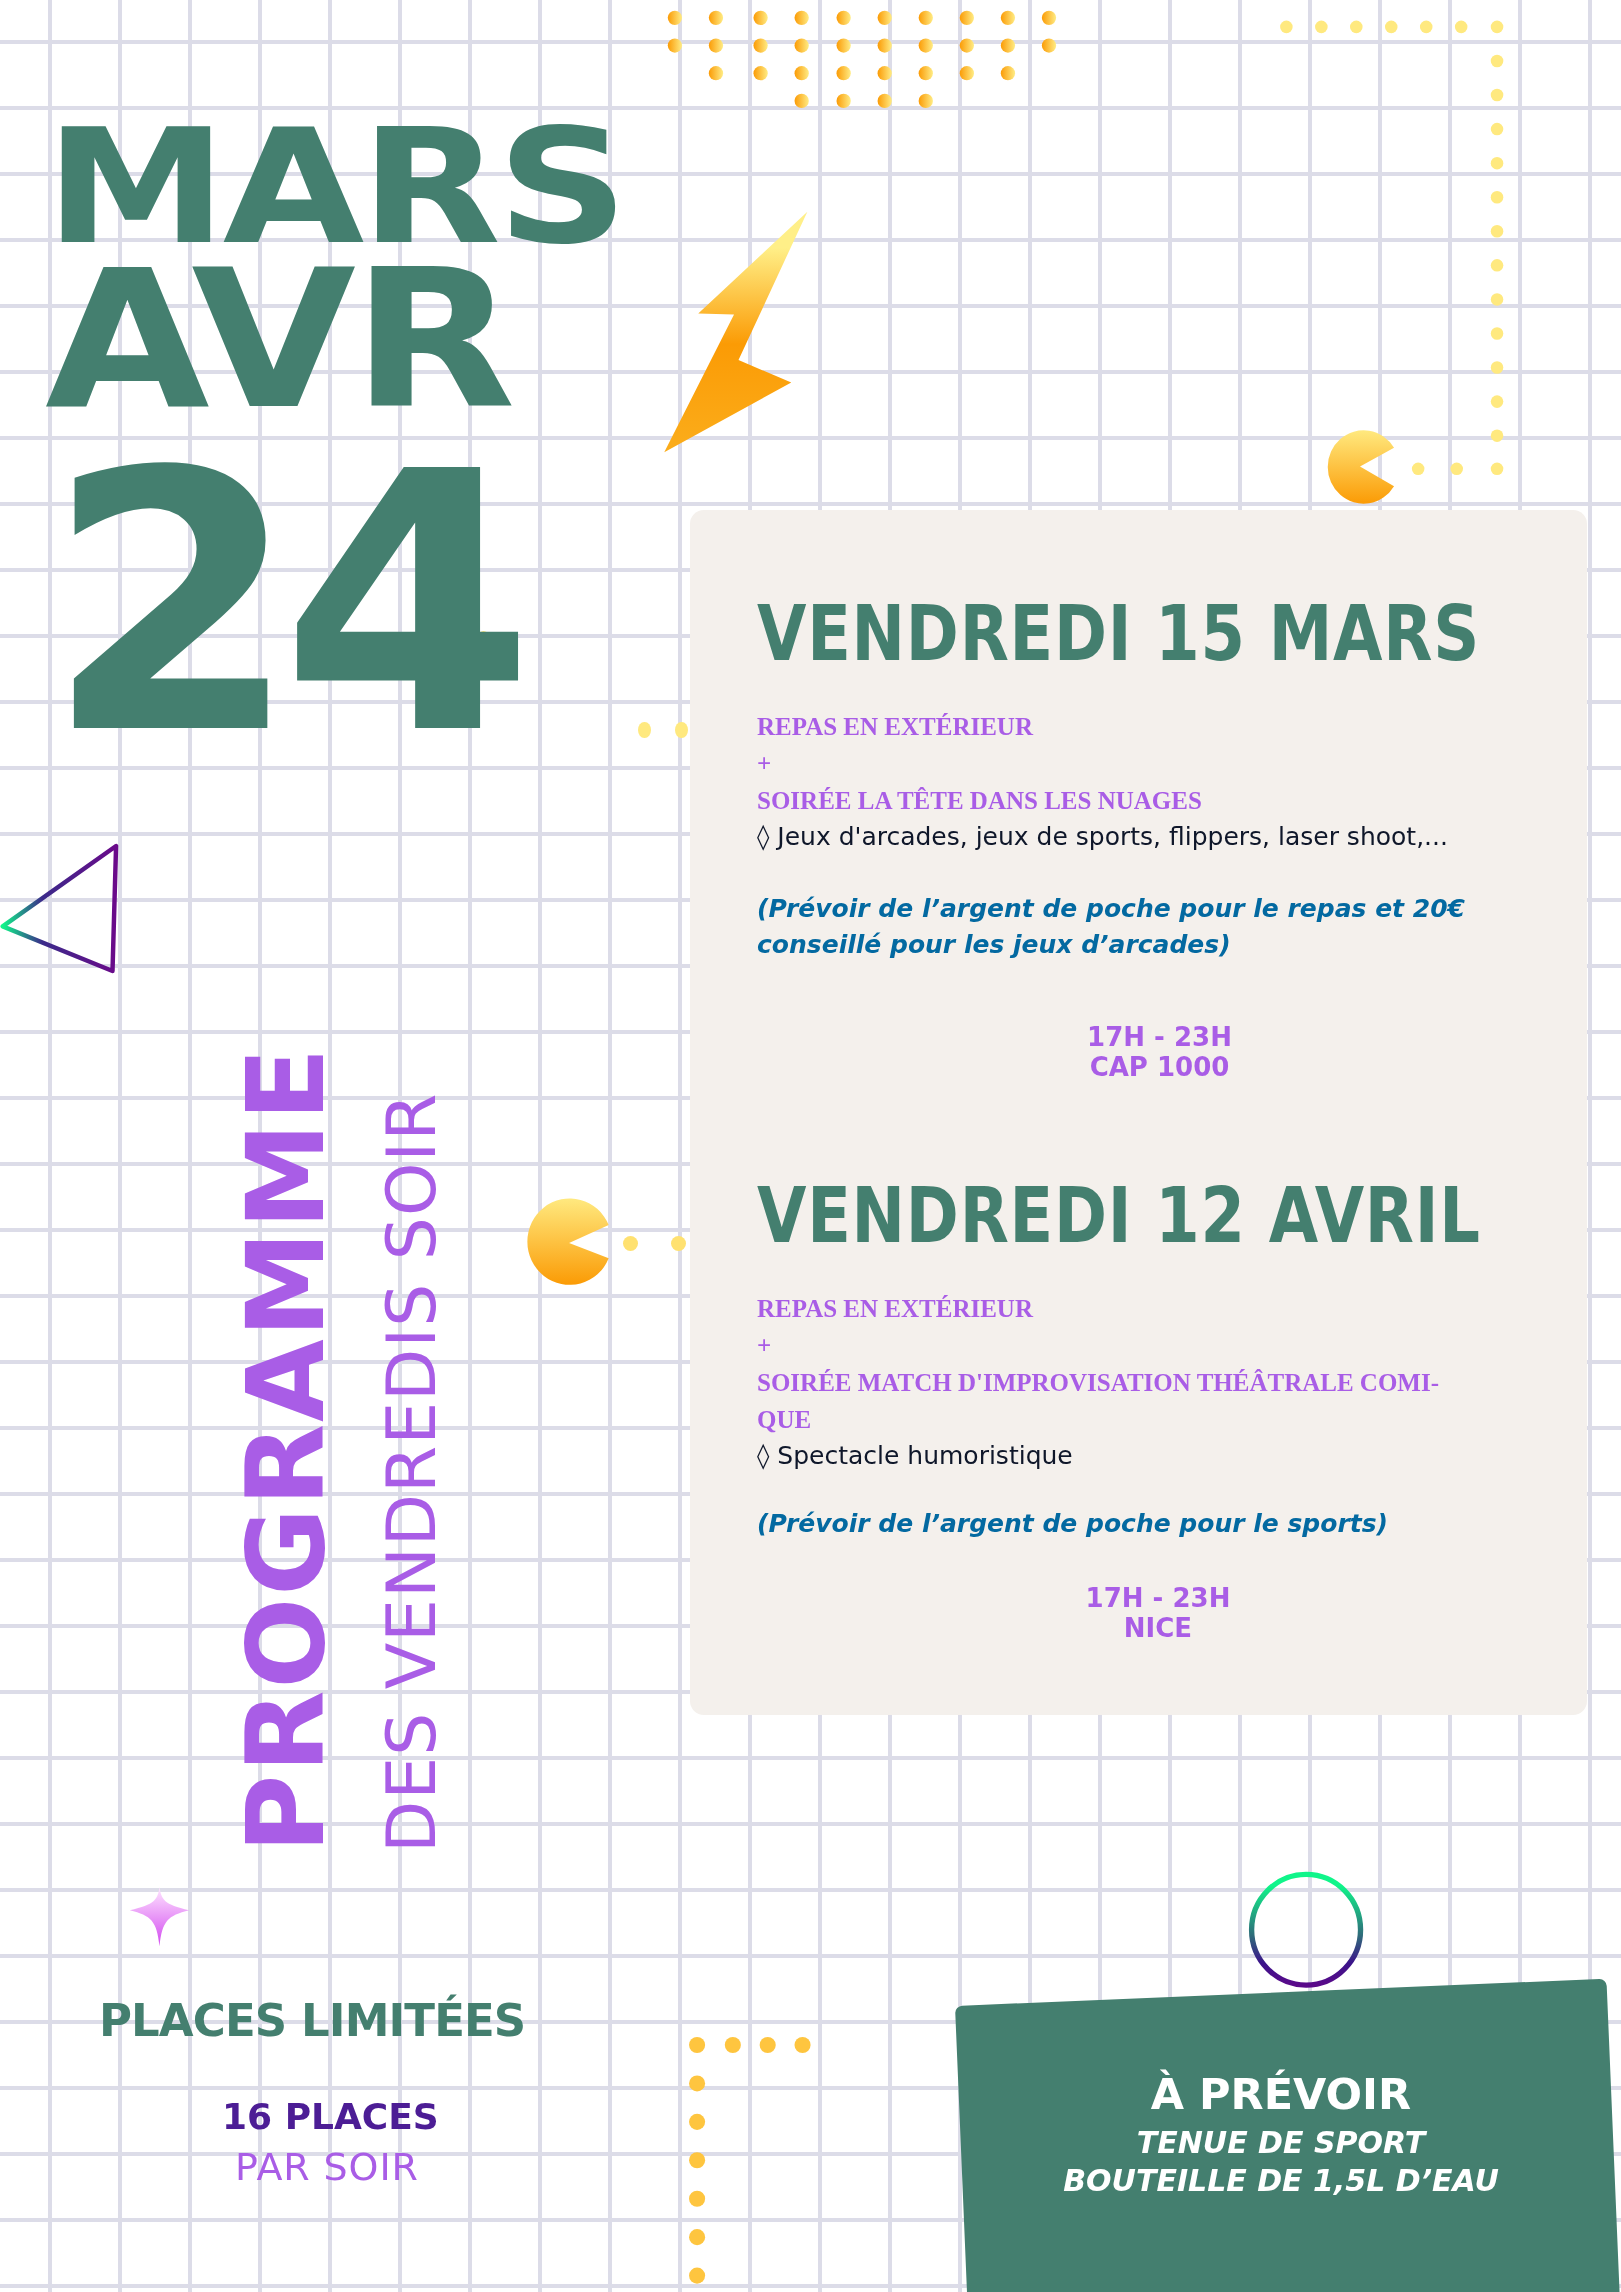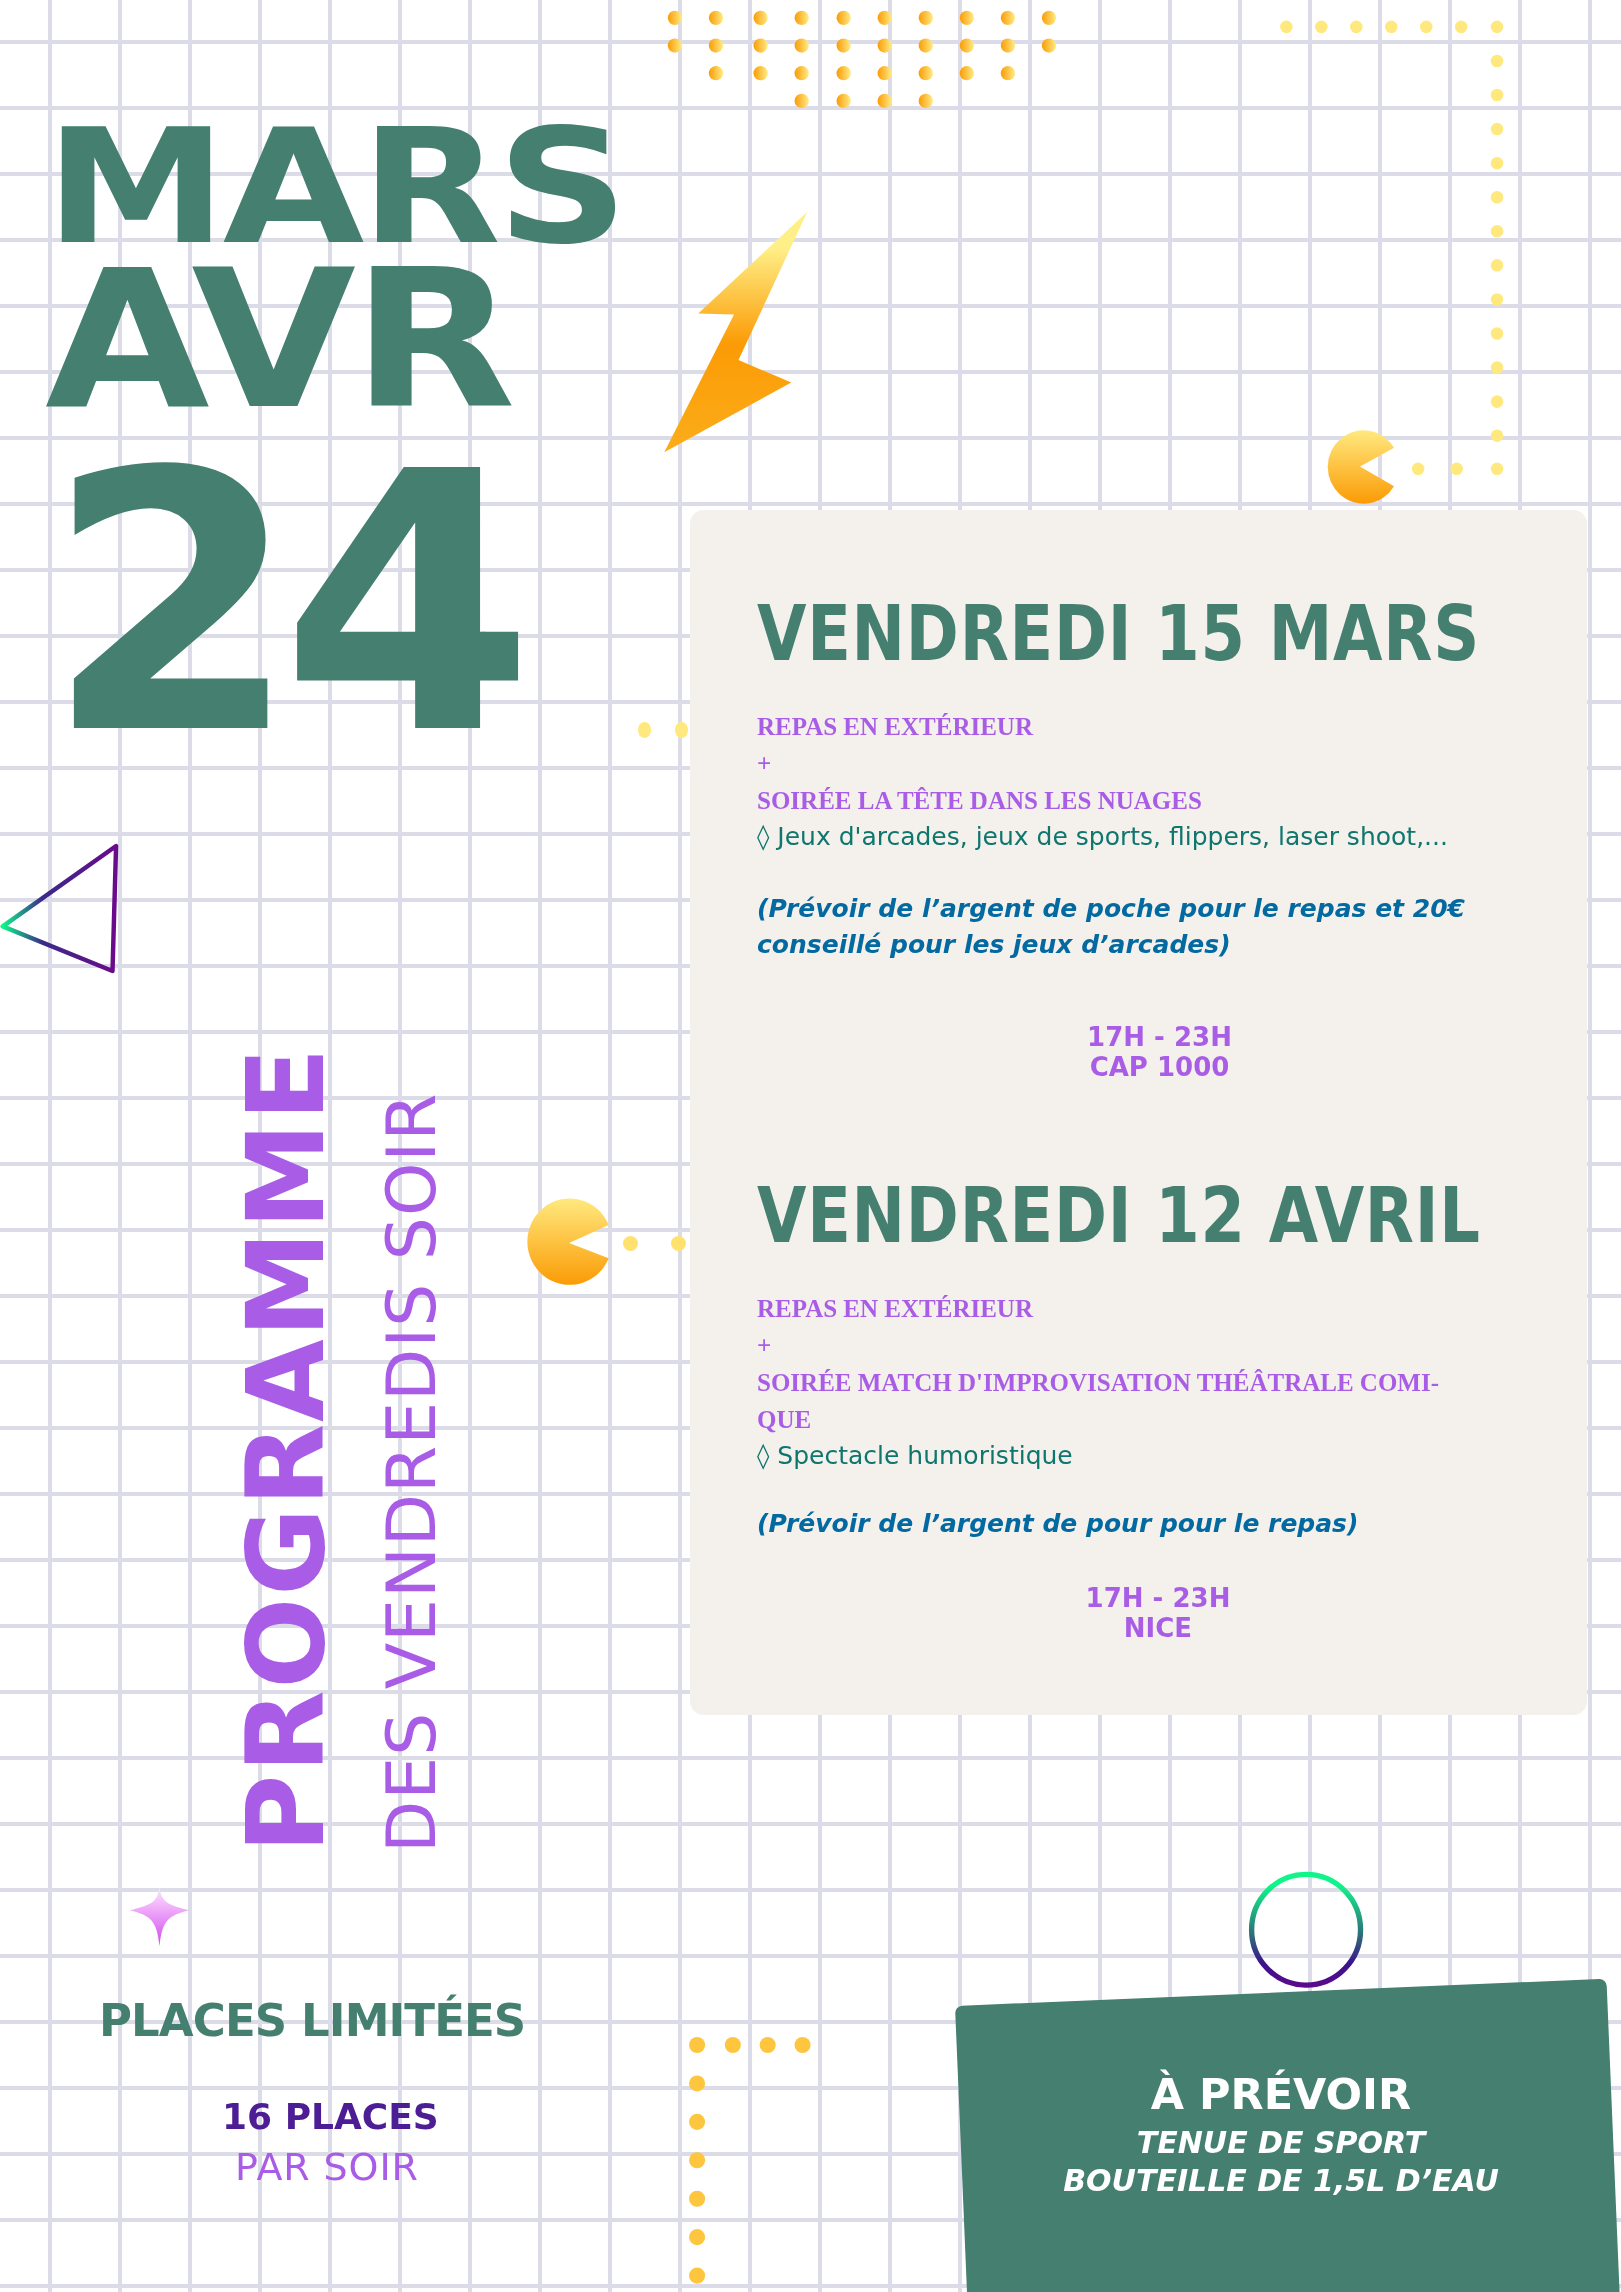--- a/index.html
+++ b/index.html
@@ -45,21 +45,21 @@
     .event-title {
       font-family:"DejaVu Sans", sans-serif; font-weight:900; color:#447f6f;
       font-size:77px; line-height:1; letter-spacing:0.9px; white-space:nowrap;
       transform:scaleX(0.83); transform-origin:left top;
     }
     .ev-bold {
       font-family:Liberation Serif, serif; font-weight:bold; color:#a95de6;
       font-size:25px; line-height:37px; text-transform:uppercase;
     }
     .ev-desc {
-      font-family:"DejaVu Sans", sans-serif; color:#0f766e; font-size:25px; line-height:36px;
+      font-family:"DejaVu Sans", sans-serif; color:#0f172a; font-size:25px; line-height:36px;
     }
     .ev-note {
       font-family:"DejaVu Sans", sans-serif; font-style:italic; font-weight:bold;
       color:#0369a1; font-size:25px; line-height:36px;
     }
     .ev-footer {
       position:absolute; display:flex; align-items:center; width:811px;
       font-family:"DejaVu Sans", sans-serif; font-weight:bold; color:#a95de6; font-size:26px;flex-direction:column;
     }
     .ev-footer .line { flex:1; height:3.6px; background:#447f6f; margin:0 14.3px; border-radius:1.8px; }
@@ -238,21 +238,21 @@
     <span>CAP 1000</span>
   </div>
 
   <div class="event" style="top:667px;">
     <div class="event-title">VENDREDI 12 AVRIL</div>
     <div style="margin-top:36px;">
       <div class="ev-bold">REPAS EN EXTÉRIEUR</div>
       <div class="ev-bold">+</div>
       <div class="ev-bold" style="width:734px;">SOIRÉE MATCH D'IMPROVISATION THÉÂTRALE COMI-QUE</div>
       <div class="ev-desc">◊ Spectacle humoristique</div>
-      <div class="ev-note" style="margin-top:32px;">(Prévoir de l’argent de pour pour le repas)</div>
+      <div class="ev-note" style="margin-top:32px;">(Prévoir de l’argent de poche pour le sports)</div>
     </div>
   </div>
   <div class="ev-footer" style="left:67px;top:1073px;width:802px;">
     <span>17H - 23H</span>
     <span class="line"></span>
     <span>NICE</span>
   </div>
 </div>
 
 <svg class="abs" style="left:128px;top:1885px;" width="63" height="63" viewBox="0 0 70 70">

